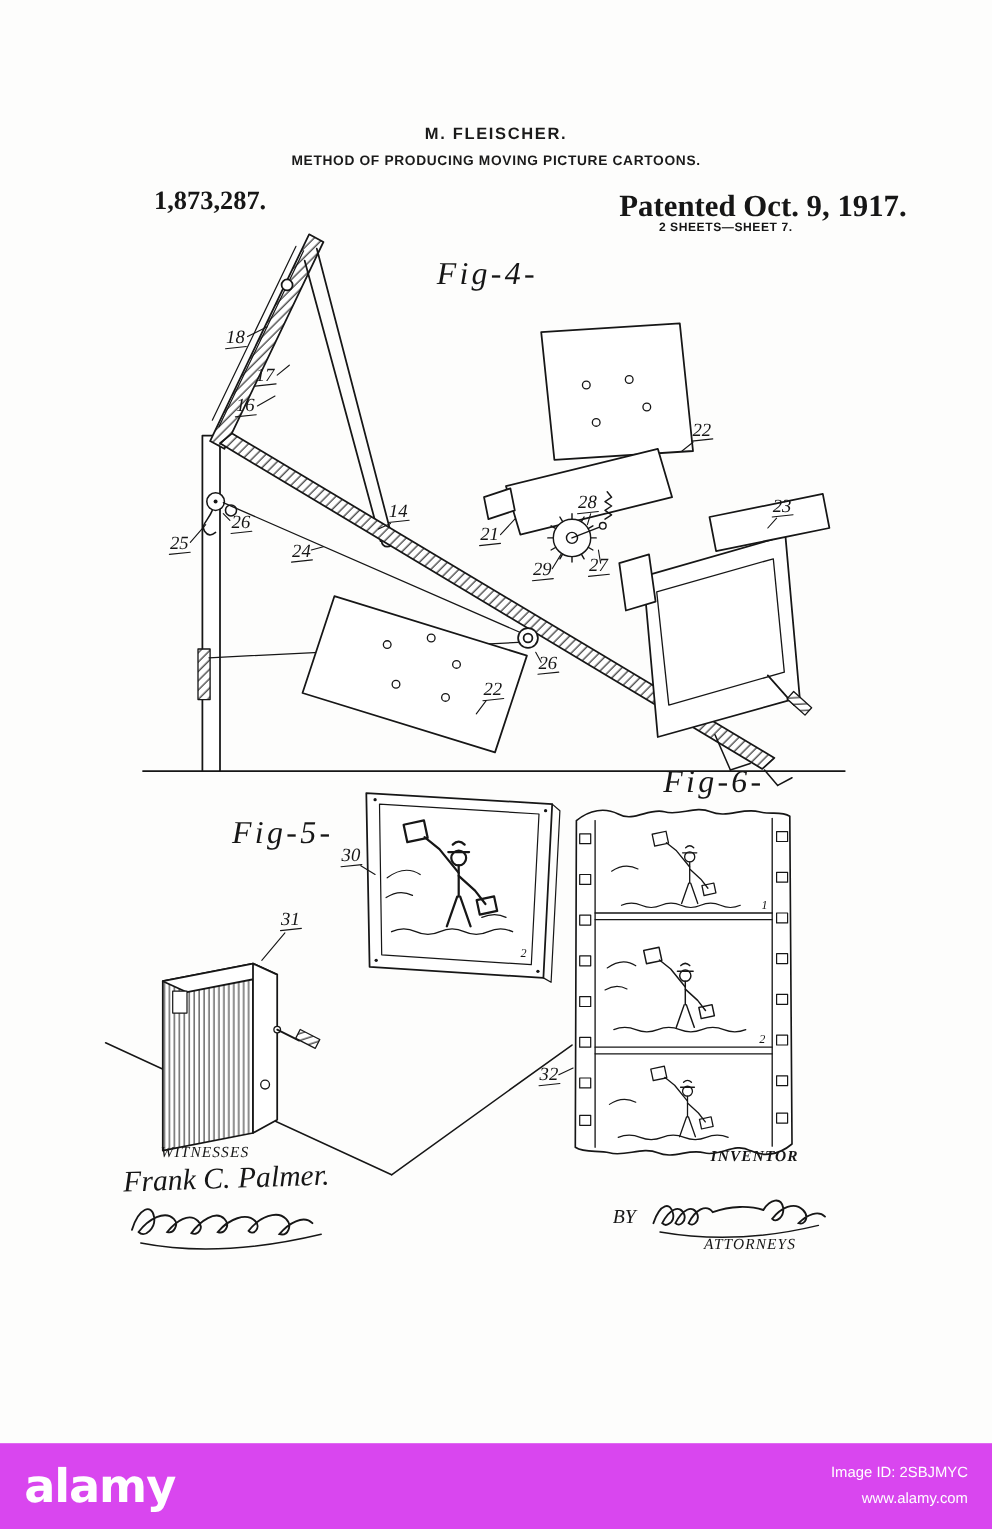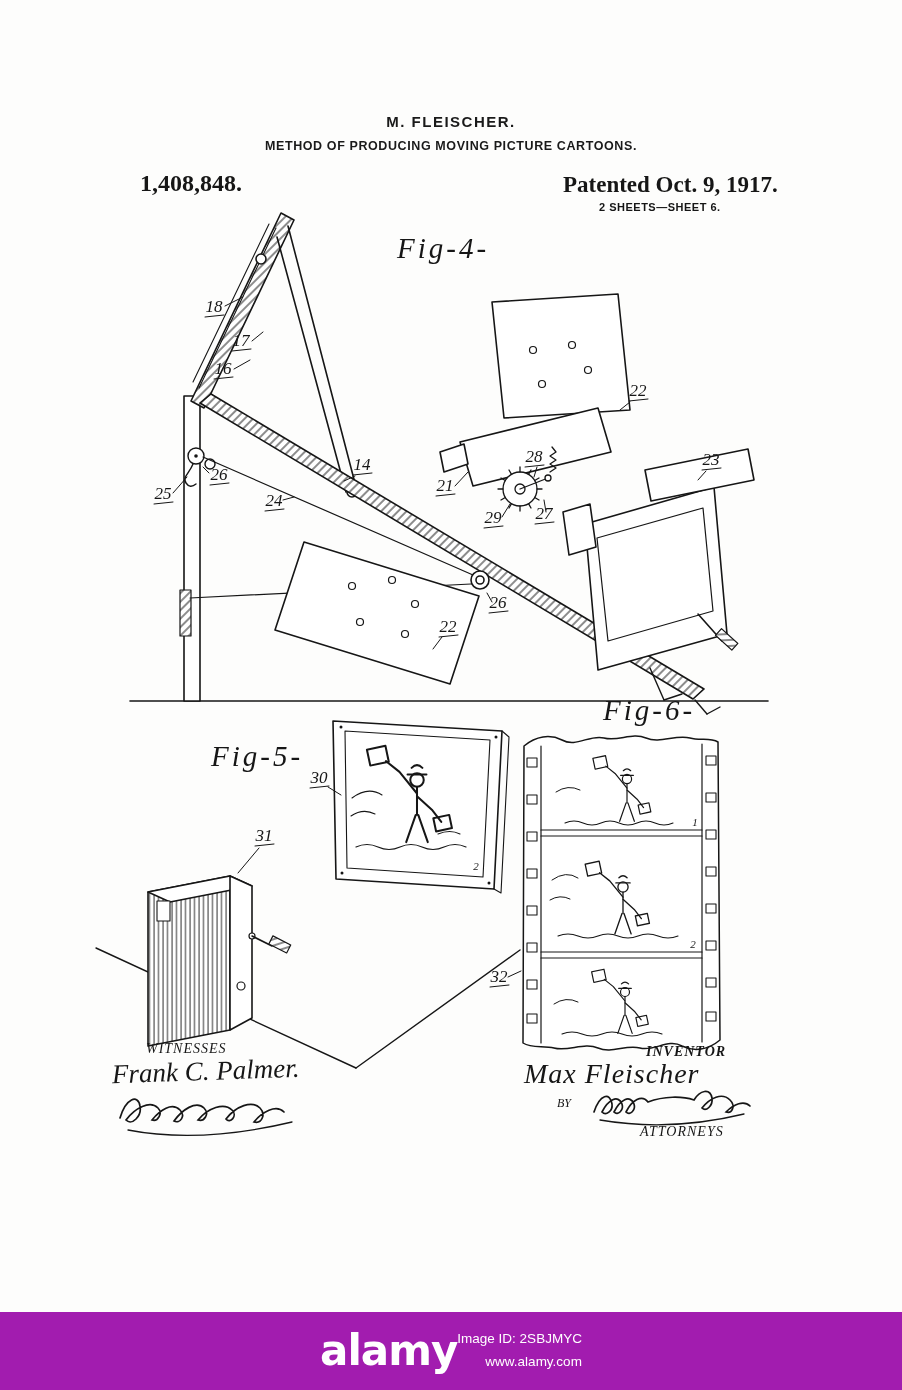--- a/index.html
+++ b/index.html
@@ -8,22 +8,22 @@
   .abs { position:absolute; }
   .hdr { width:100%; text-align:center; font-family:"Liberation Sans", sans-serif; font-weight:bold; color:#1a1a1a; }
   .serifbold { font-weight:bold; font-family:"Liberation Serif", serif; }
   .sig-label { font-style:italic; font-size:14px; letter-spacing:1px;text-align:right; }
   .script { font-style:italic; font-family:"Liberation Serif", serif; white-space:nowrap; }
   .art { position:absolute; top:0; left:0; }
   svg text { font-family:"Liberation Serif", serif; fill:#161616; }
   .ref text { font-size:17px; font-style:italic; text-anchor:middle; }
   .ref text.tiny { font-size:11px; }
   .figlabel { font-size:29px; font-style:italic; letter-spacing:3px; text-anchor:middle; }
-  .footer { position:absolute; left:0; bottom:0; width:902px; height:78px; background:#a21caf; color:#fff;
-            display:flex; align-items:center; justify-content:center; padding:0 22px; }
+  .footer { position:absolute; left:0; bottom:0; width:902px; height:78px; background:#d946ef; color:#fff;
+            display:flex; align-items:center; justify-content:space-between; padding:0 22px; }
   .brand { font-family:"DejaVu Sans", sans-serif; font-weight:bold; font-size:42px; letter-spacing:-1px; line-height:1; }
   .meta { text-align:right; font-family:"Liberation Sans", sans-serif; font-size:13.5px; line-height:1.7; }
 </style>
 </head>
 <body>
 
 <div class="page">
 
   <svg class="art" width="902" height="1390" viewBox="0 0 902 1390">
     <defs>
@@ -244,29 +244,28 @@
     <g stroke="#161616" fill="none" stroke-width="1.7" stroke-linecap="round">
       <path d="M120,1118 C126,1098 138,1094 140,1106 C142,1116 132,1126 126,1120 C135,1108 150,1100 158,1108 C163,1113 158,1122 152,1120 C160,1110 172,1102 180,1110 C186,1116 180,1124 174,1121 C182,1110 196,1100 204,1108 C210,1114 204,1122 198,1120 C208,1108 224,1102 232,1110 C238,1116 230,1124 226,1119 C236,1106 252,1100 260,1108 C266,1114 262,1124 254,1122 C262,1112 276,1104 284,1112"></path>
       <path stroke-width="1.3" d="M128,1130 Q200,1144 292,1122"></path>
       <path d="M594,1112 C600,1094 610,1092 612,1104 C613,1111 606,1116 602,1112 C608,1100 618,1094 622,1104 C624,1110 618,1116 614,1112 C620,1100 630,1094 634,1104 C636,1110 630,1116 626,1112 C632,1100 642,1094 648,1102 C664,1096 682,1096 694,1100 C700,1090 710,1088 712,1098 C713,1106 706,1112 702,1108 C710,1098 722,1092 730,1100 C736,1106 732,1114 726,1112 C734,1104 744,1100 750,1106"></path>
       <path stroke-width="1.3" d="M600,1120 Q670,1132 744,1114"></path>
     </g>
   </svg>
 
   <div class="abs hdr" style="top:139px; left:0; font-size:12.5px; letter-spacing:0.6px;">METHOD OF PRODUCING MOVING PICTURE CARTOONS.</div>
   <div class="abs hdr" style="top:113px; left:0; font-size:15px; letter-spacing:1.5px;">M. FLEISCHER.</div>
-  <div class="abs serifbold" style="top:170px; left:140px; font-size:24px;">1,408,848.</div>
-  <div class="abs serifbold" style="top:172px; left:563px; font-size:23px;">Patented Oct. 9, 1917.</div>
-  <div class="abs" style="top:201px; left:599px; font-size:11px; font-weight:bold; font-family:'Liberation Sans',sans-serif; letter-spacing:0.5px;">2 SHEETS—SHEET 6.</div>
+  <div class="abs serifbold" style="top:170px; left:140px; font-size:24px;">1,873,287.</div>
+  <div class="abs serifbold" style="top:172px; left:563px; font-size:28px;">Patented Oct. 9, 1917.</div>
+  <div class="abs" style="top:201px; left:599px; font-size:11px; font-weight:bold; font-family:'Liberation Sans',sans-serif; letter-spacing:0.5px;">2 SHEETS—SHEET 7.</div>
 
   <div class="abs sig-label" style="top:1041px; left:146px;">WITNESSES</div>
   <div class="abs script" style="top:1056px; left:112px; font-size:27px; transform:rotate(-2deg);">Frank C. Palmer.</div>
   <div class="abs sig-label" style="top:1044px; left:646px;font-weight:bold;">INVENTOR</div>
-  <div class="abs script" style="top:1058px; left:524px; font-size:28px; letter-spacing:1px;">Max Fleischer</div>
-  <div class="abs script" style="top:1096px; left:557px; font-size:12px;">BY</div>
+  <div class="abs script" style="top:1096px; left:557px; font-size:18px;">BY</div>
   <div class="abs sig-label" style="top:1124px; left:640px;">ATTORNEYS</div>
 
   <div class="footer">
     <div class="brand">alamy</div>
     <div class="meta">
       <div>Image ID: 2SBJMYC</div>
       <div>www.alamy.com</div>
     </div>
   </div>
 

